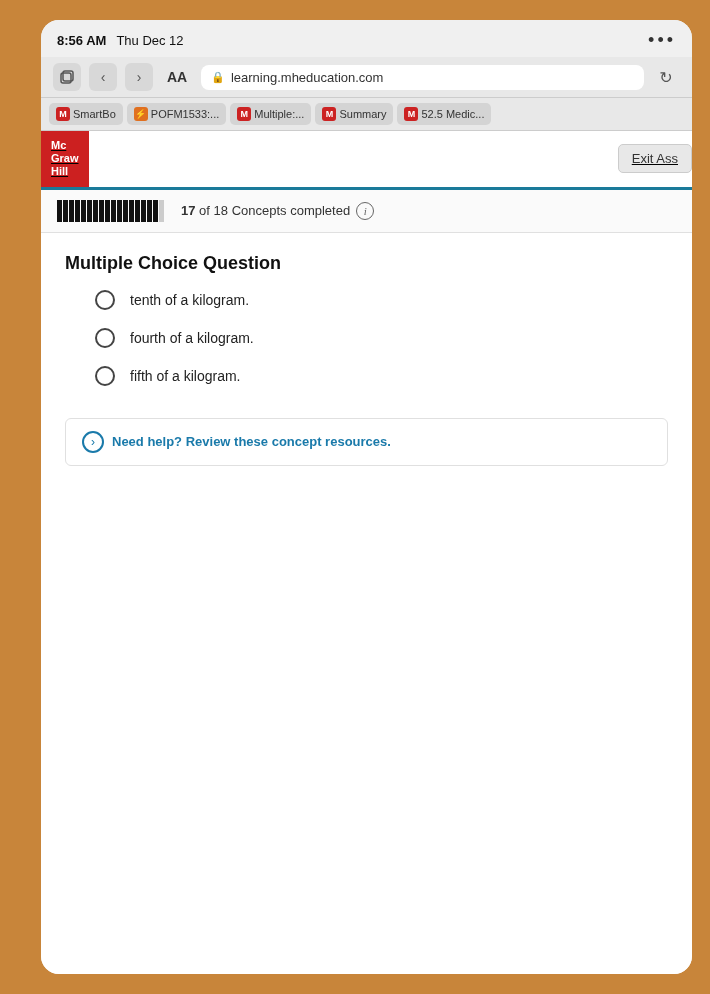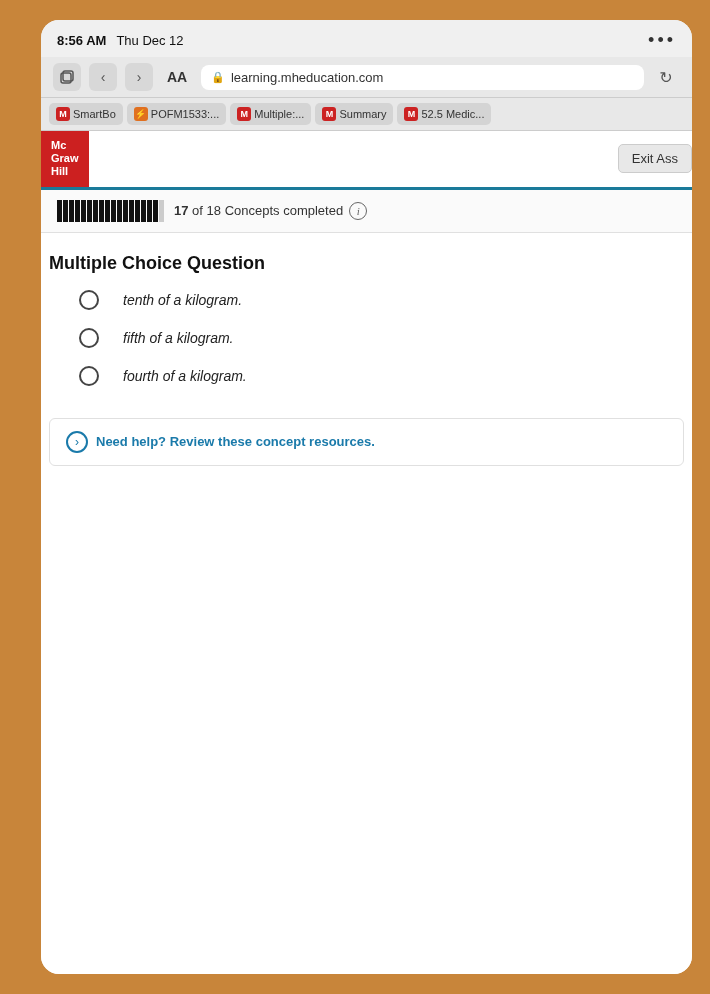--- a/index.html
+++ b/index.html
@@ -169,20 +169,21 @@
       flex-direction: column;
     }
 
     
     .mgh-header {
       display: flex;
       align-items: center;
       justify-content: space-between;
       padding: 0 0 0 0;
       border-bottom: 3px solid #1a7a9a;
+      text-decoration: underline;
     }
 
     .mgh-logo {
       background: #cc2020;
       color: white;
       font-size: 11px;
       font-weight: bold;
       padding: 8px 10px;
       line-height: 1.2;
     }
@@ -195,21 +196,21 @@
       font-size: 13px;
       color: #333;
       margin-right: 0;
       cursor: pointer;
     }
 
     
     .progress-area {
       display: flex;
       align-items: center;
-      gap: 10px;
+      gap: 17px;
       padding: 10px 16px;
       border-bottom: 1px solid #e0e0e0;
       background: #fafafa;
     }
 
     .progress-bar-container {
       display: flex;
       gap: 1px;
     }
 
@@ -236,21 +237,21 @@
       align-items: center;
       justify-content: center;
       font-size: 11px;
       color: #666;
       font-style: italic;
       font-family: serif;
     }
 
     
     .question-area {
-      padding: 20px 8px;
+      padding: 20px 24px;
       flex: 1;
     }
 
     .question-type {
       font-size: 18px;
       font-weight: 600;
       color: #111;
       margin-bottom: 16px;
     }
 
@@ -265,23 +266,22 @@
       display: flex;
       flex-direction: column;
       gap: 18px;
       margin-left: 30px;
       margin-bottom: 32px;
     }
 
     .option-item {
       display: flex;
       align-items: center;
-      gap: 24px;
+      gap: 15px;
       cursor: pointer;
-      font-style: italic;
     }
 
     .radio-circle {
       width: 20px;
       height: 20px;
       border: 2px solid #444;
       border-radius: 50%;
       flex-shrink: 0;
       background: white;
     }
@@ -428,25 +428,25 @@
       <div class="question-type">Multiple Choice Question</div>
 
 
       <div class="options-list" id="options-container">
           <div class="option-item">
             <div class="radio-circle"></div>
             <span class="option-label">tenth of a kilogram.</span>
           </div>
           <div class="option-item">
             <div class="radio-circle"></div>
-            <span class="option-label">fifth of a kilogram.</span>
+            <span class="option-label">fourth of a kilogram.</span>
           </div>
           <div class="option-item">
             <div class="radio-circle"></div>
-            <span class="option-label">fourth of a kilogram.</span>
+            <span class="option-label">fifth of a kilogram.</span>
           </div>
         </div>
 
       <div class="help-section">
         <div class="help-arrow">
           <span>›</span>
         </div>
         <span class="help-text">Need help? Review these concept resources.</span>
       </div>
 

